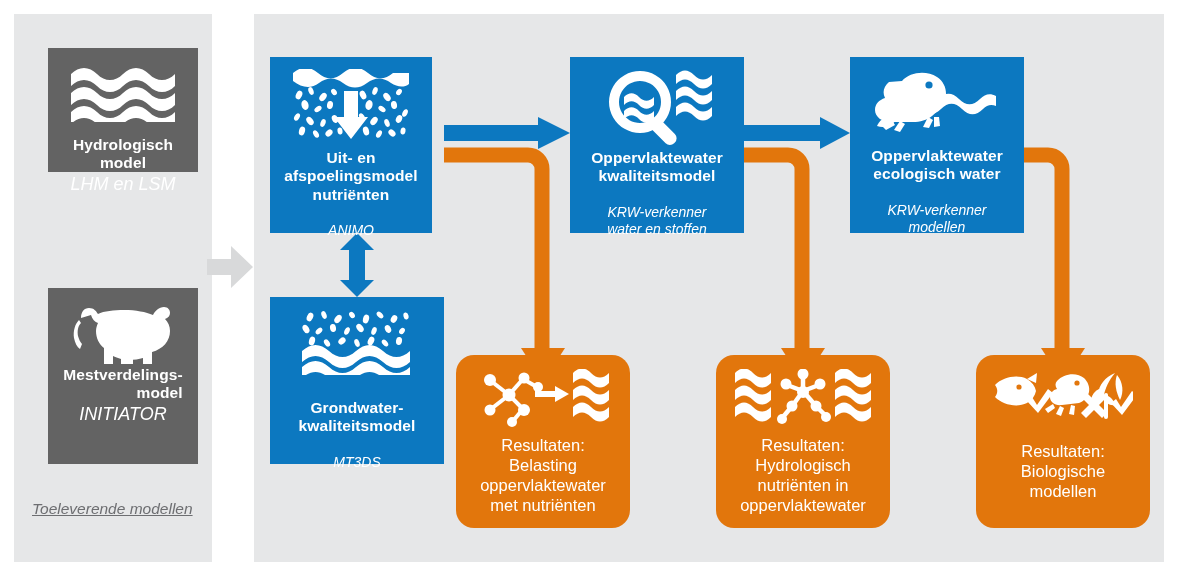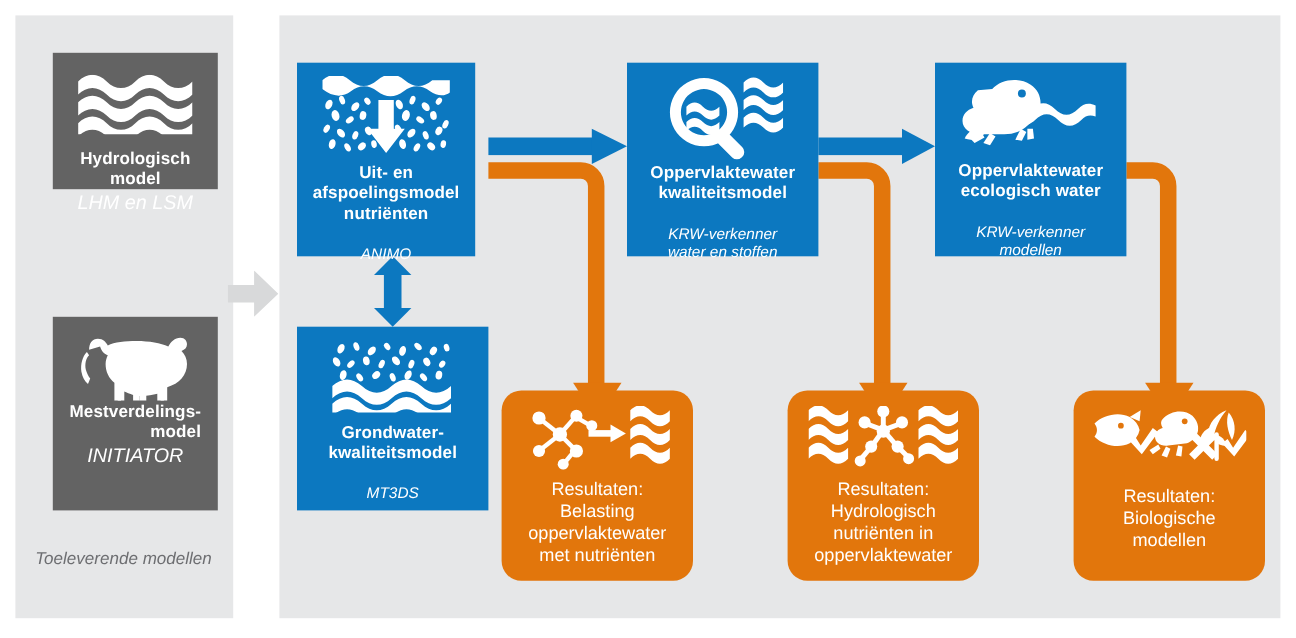--- a/index.html
+++ b/index.html
@@ -24,21 +24,21 @@
   .title{font-weight:bold;line-height:1.18;letter-spacing:.1px;}
   .subtitle{font-style:italic;line-height:1.2;font-weight:normal;}
   .res-label{line-height:1.22;font-weight:normal;}
 
   
   #box-hydro{left:48px;top:48px;width:150px;height:124px;}
   #box-mest{left:48px;top:288px;width:150px;height:176px;}
   #box-hydro .title,#box-mest .title{font-size:15.5px;}
   #box-hydro .subtitle,#box-mest .subtitle{font-size:18px;margin-top:1px;}
   #left-caption{position:absolute;left:32px;top:500px;width:180px;
-       color:#6d6e71;font-style:italic;font-size:15.5px;text-align:left;}
+       color:#6d6e71;font-style:italic;font-size:15.5px;text-align:left;text-decoration:underline;}
 
   
   #box-animo{left:270px;top:57px;width:162px;height:176px;}
   #box-grond{left:270px;top:297px;width:174px;height:167px;}
   #box-owkwal{left:570px;top:57px;width:174px;height:176px;}
   #box-owecol{left:850px;top:57px;width:174px;height:176px;}
   .blue-box .title{font-size:15.5px;}
   .blue-box .subtitle{font-size:14px;margin-top:18px;}
 
   
@@ -210,21 +210,21 @@
         <ellipse cx="40" cy="30" rx="3" ry="4" transform="rotate(50 40 30)"></ellipse>
         <ellipse cx="55" cy="32" rx="2.5" ry="4" transform="rotate(-20 55 32)"></ellipse>
         <ellipse cx="69" cy="30" rx="3" ry="4.5" transform="rotate(25 69 30)"></ellipse>
         <ellipse cx="83" cy="32" rx="2.5" ry="4" transform="rotate(-40 83 32)"></ellipse>
         <ellipse cx="97" cy="30" rx="3" ry="4" transform="rotate(10 97 30)"></ellipse>
         <path d="M0 40 c9 -8 18 -8 27 0 c9 8 18 8 27 0 c9 -8 18 -8 27 0 c9 8 18 8 27 0 v11 c-9 8 -18 8 -27 0 c-9 -8 -18 -8 -27 0 c-9 8 -18 8 -27 0 c-9 -8 -18 -8 -27 0 Z"></path>
         <path d="M0 56 c9 -8 18 -8 27 0 c9 8 18 8 27 0 c9 -8 18 -8 27 0 c9 8 18 8 27 0 v11 c-9 8 -18 8 -27 0 c-9 -8 -18 -8 -27 0 c-9 8 -18 8 -27 0 c-9 -8 -18 -8 -27 0 Z"></path>
       </g>
     </svg>
   </div>
-  <div class="title" style="margin-top:10px;">
+  <div class="title" style="margin-top:24px;">
     <div>Grondwater-</div>
     <div>kwaliteitsmodel</div>
   </div>
   <div class="subtitle">MT3DS</div>
 </div>
 
 <div class="box blue-box" id="box-owkwal">
   <div class="icon-wrap" style="margin-top:12px;height:76px;">
     <svg width="110" height="76" viewBox="0 0 110 76">
       <g fill="#ffffff">

